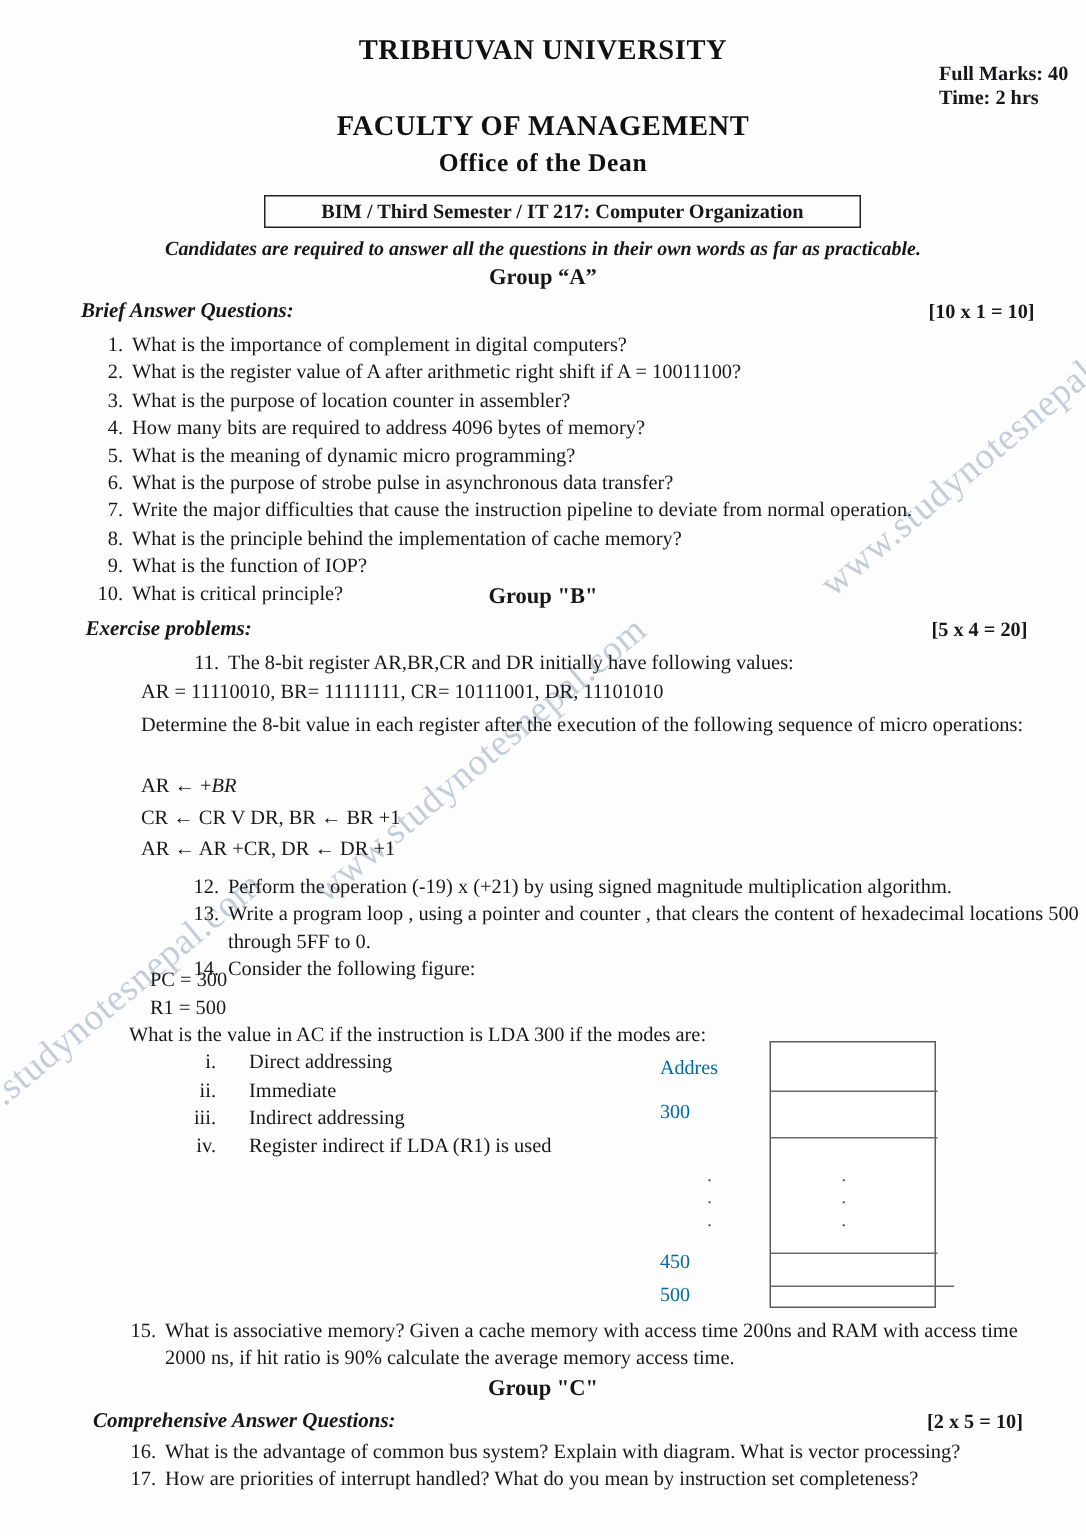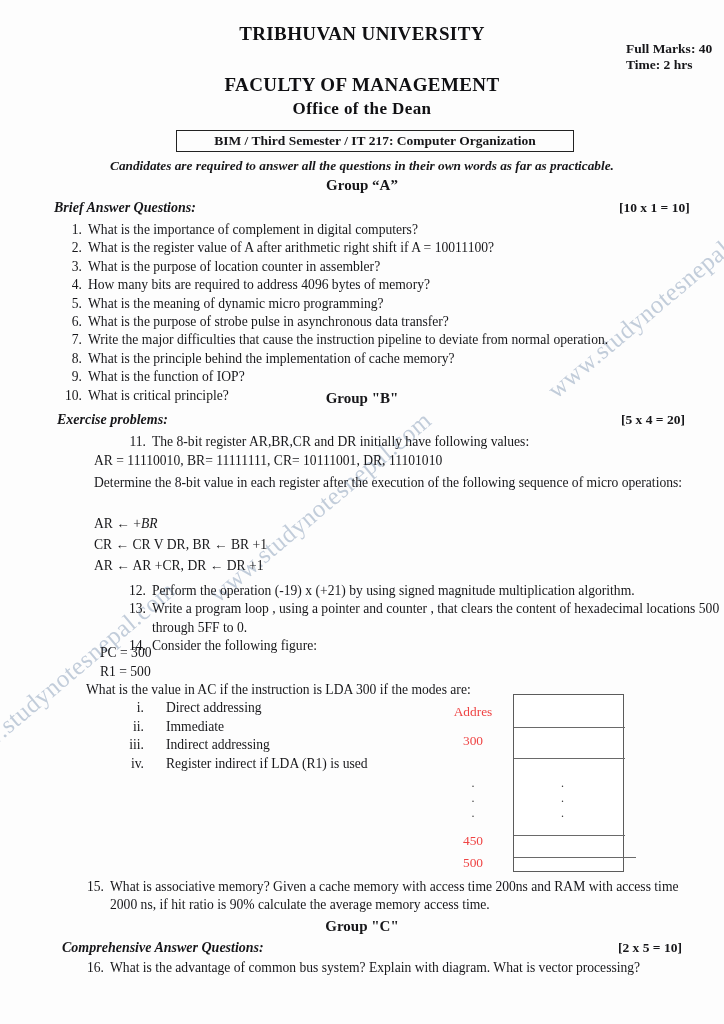--- a/index.html
+++ b/index.html
@@ -228,24 +228,24 @@
     left: 121px;
     top: 86px;
     font-size: 12px;
     line-height: 15px;
     color: #3b3b3b;
     text-align: center;
   }
   .mem-lbl {
     position: absolute;
     font-size: 13.4px;
-    text-align: center;
+    text-align: left;
     width: 66px;
     left: 0;
-    color: #ef4444;
+    color: #0369a1;
   }
   .lbl-addr { top: 14px; }
   .lbl-300  { top: 43px; }
   .lbl-450  { top: 143px; }
   .lbl-500  { top: 165px; }
   .lbl-dots {
     position: absolute;
     left: 0; width: 66px;
     top: 86px;
     text-align: center;
@@ -428,16 +428,20 @@
 
     <div class="group-head grp-c">Group "C"</div>
     <div class="sec-label sec-c-label">Comprehensive Answer Questions:</div>
     <div class="sec-marks sec-c-marks">[2 x 5 = 10]</div>
 
     <ul class="qlist list-c">
       <li class="qrow">
           <span class="qnum">16.</span>
           <span class="qtext">What is the advantage of common bus system? Explain with diagram. What is vector processing?</span>
         </li>
+      <li class="qrow">
+          <span class="qnum">17.</span>
+          <span class="qtext">How are priorities of interrupt handled? What do you mean by instruction set completeness?</span>
+        </li>
     </ul>
 
   </div>
 </div>
 
 </body></html>

